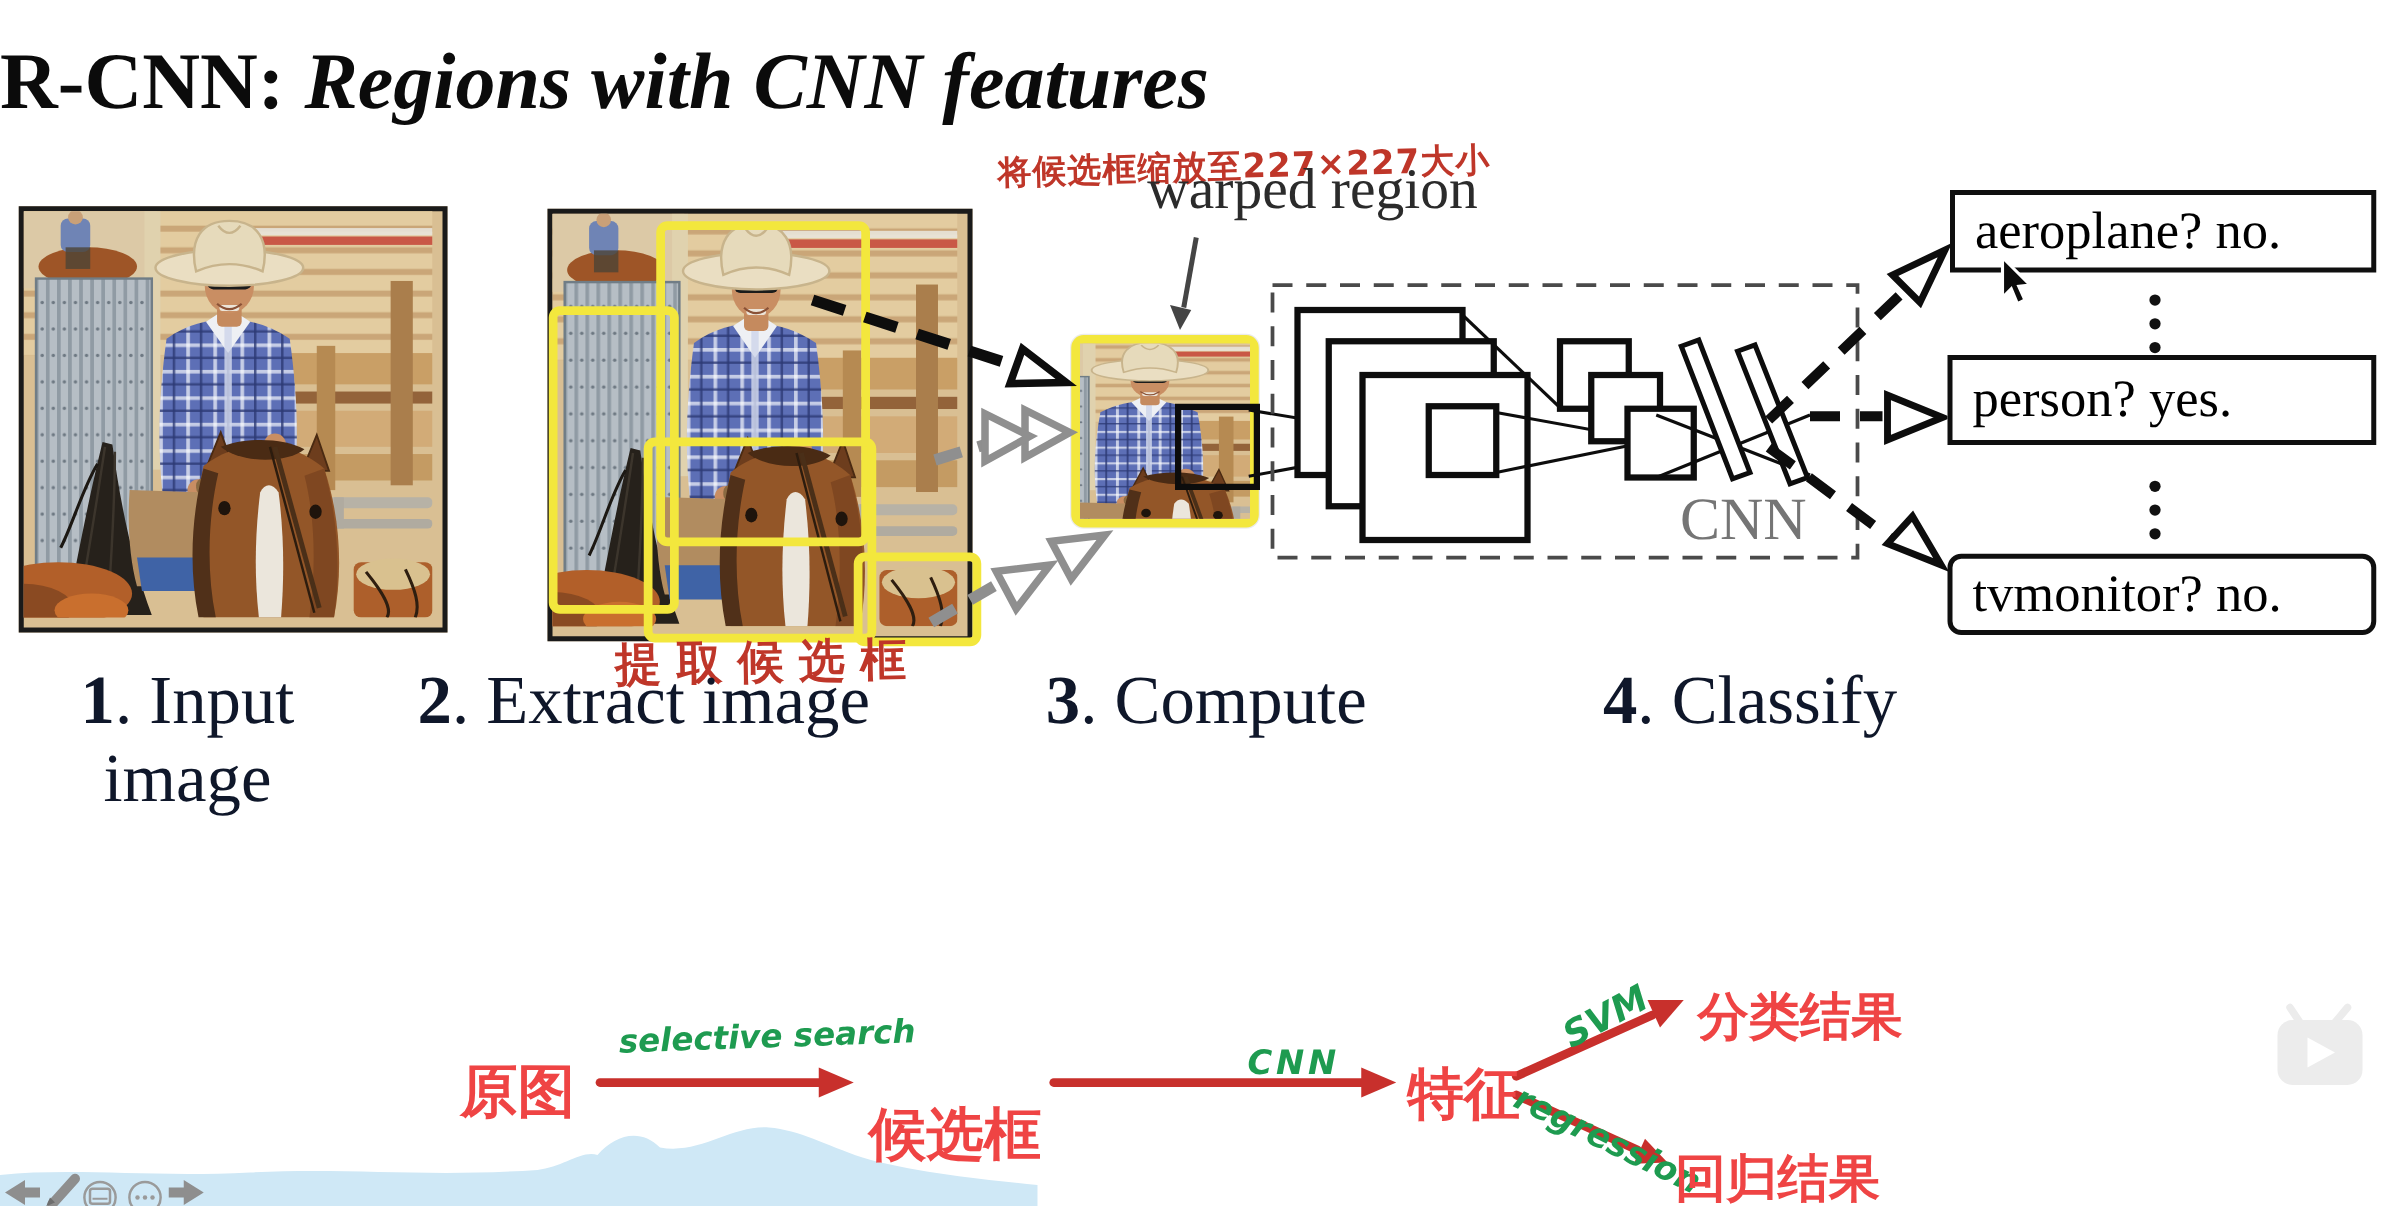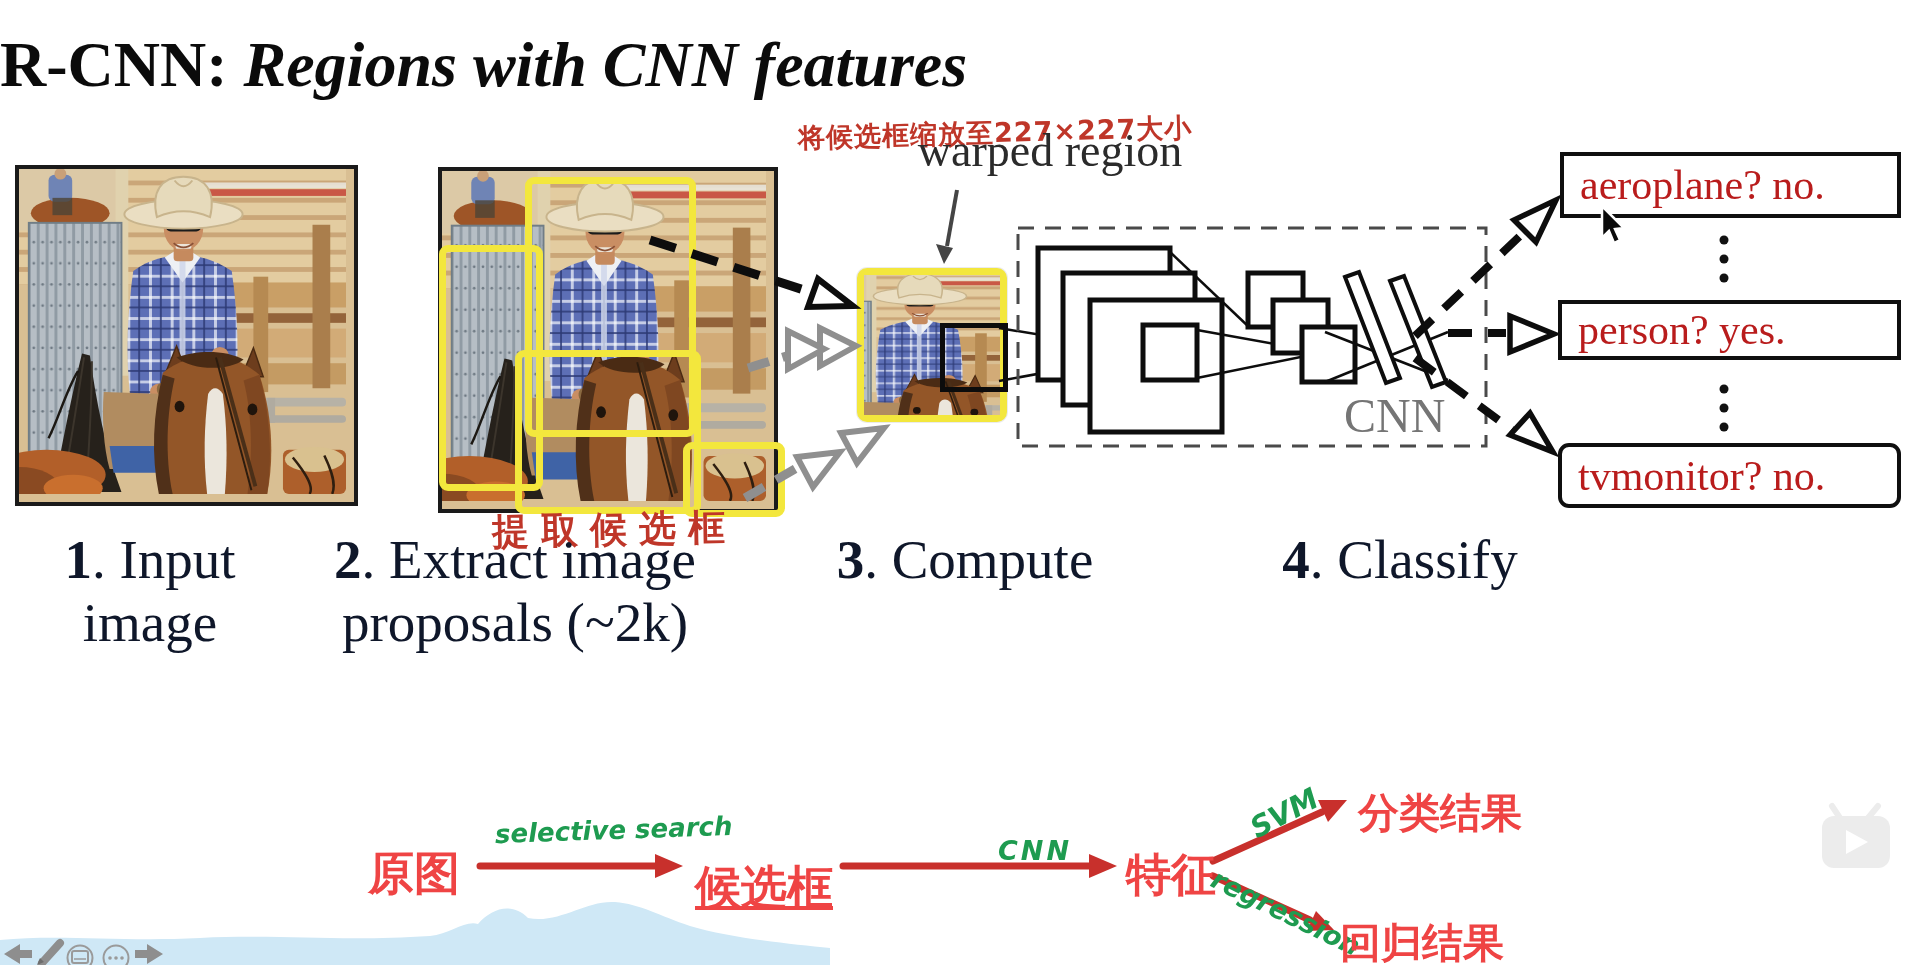--- a/index.html
+++ b/index.html
@@ -19,21 +19,21 @@
   
   .warpnote{font-family:"DejaVu Sans",sans-serif;color:#bf3629;font-size:27px;font-weight:600;
             transform:rotate(-1.5deg);letter-spacing:1px;z-index:4;white-space:nowrap;}
   .warpedlabel{font-size:46px;color:#2b2b2b;width:400px;text-align:center;z-index:4;}
   .extractnote{font-family:"DejaVu Sans",sans-serif;color:#bf3629;font-size:37px;font-weight:600;
                letter-spacing:12px;transform:rotate(-1deg);z-index:4;white-space:nowrap;}
   .cnnlabel{font-size:48px;color:#757575;z-index:4;}
   .step{top:528px;text-align:center;font-size:55px;color:#0f172a;line-height:63px;z-index:4;}
   .step b{font-weight:700;}
   .outbox{border:4px solid #0f0f0f;background:#ffffff;display:flex;align-items:center;
-          padding-left:16px;font-size:42px;color:#b91c1c;z-index:4;box-sizing:border-box;}
+          padding-left:16px;font-size:42px;color:#000000;z-index:4;box-sizing:border-box;}
   
   .hw-blue{font-family:"DejaVu Sans",sans-serif;color:#ef4444;font-weight:600;z-index:4;white-space:nowrap;}
   .hw-green{font-family:"DejaVu Sans",sans-serif;color:#1e9b50;font-weight:600;font-style:italic;z-index:4;white-space:nowrap;}
   
   .overlay{left:0;top:0;z-index:3;pointer-events:none;}
   .toolbar-btn{z-index:5;}
   .player-btn{z-index:5;}
   .cursor{z-index:6;}
   .hidden-defs{position:absolute;width:0;height:0;overflow:hidden;}
 </style>
@@ -242,42 +242,41 @@
   <div class="abs extractnote" style="left:492px;top:505px;">提取候选框</div>
 
   <div class="abs cnnlabel" style="left:1344px;top:388px;">CNN</div>
 
   <div class="abs step" style="left:20px;width:260px;">
     <div><b>1</b><span>. Input</span></div>
     <div>image</div>
   </div>
   <div class="abs step" style="left:290px;width:450px;">
     <div><b>2</b><span>. Extract image</span></div>
-    <div>proposals (~2k)</div>
   </div>
   <div class="abs step" style="left:750px;width:430px;">
     <div><b>3</b><span>. Compute</span></div>
   </div>
   <div class="abs step" style="left:1230px;width:340px;">
     <div><b>4</b><span>. Classify</span></div>
   </div>
 
   <div class="abs outbox" style="left:1560px;top:152px;width:341px;height:66px;">
     <span>aeroplane? no.</span>
   </div>
-  <div class="abs outbox" style="left:1558px;top:300px;width:343px;height:60px;">
+  <div class="abs outbox" style="left:1558px;top:284px;width:343px;height:72px;">
     <span>person? yes.</span>
   </div>
   <div class="abs outbox" style="left:1558px;top:443px;width:343px;height:65px;border-radius:11px;">
     <span>tvmonitor? no.</span>
   </div>
 
   <div class="abs hw-blue" style="left:368px;top:843px;font-size:46px;">原图</div>
   <div class="abs hw-green" style="left:495px;top:816px;width:180px;text-align:center;font-size:26px;transform:rotate(-2deg);">selective search</div>
-  <div class="abs hw-blue" style="left:695px;top:857px;font-size:46px;text-decoration:underline;">候选框</div>
+  <div class="abs hw-blue" style="left:695px;top:877px;font-size:46px;">候选框</div>
   <div class="abs hw-green" style="left:998px;top:835px;font-size:27px;letter-spacing:3px;">CNN</div>
   <div class="abs hw-blue" style="left:1126px;top:845px;font-size:45px;">特征</div>
   <div class="abs hw-green" style="left:1248px;top:796px;font-size:29px;transform:rotate(-28deg);">SVM</div>
   <div class="abs hw-blue" style="left:1358px;top:786px;font-size:41px;">分类结果</div>
   <div class="abs hw-green" style="left:1205px;top:897px;font-size:27px;transform:rotate(26deg);">regression</div>
   <div class="abs hw-blue" style="left:1340px;top:916px;font-size:41px;">回归结果</div>
 
   <svg class="abs toolbar-btn" style="left:2px;top:942px;" width="34" height="23">
     <path d="M18,2 L2,12 L18,22 L18,16 L30,16 L30,8 L18,8 Z" fill="#8e8e8e"></path>
   </svg>

